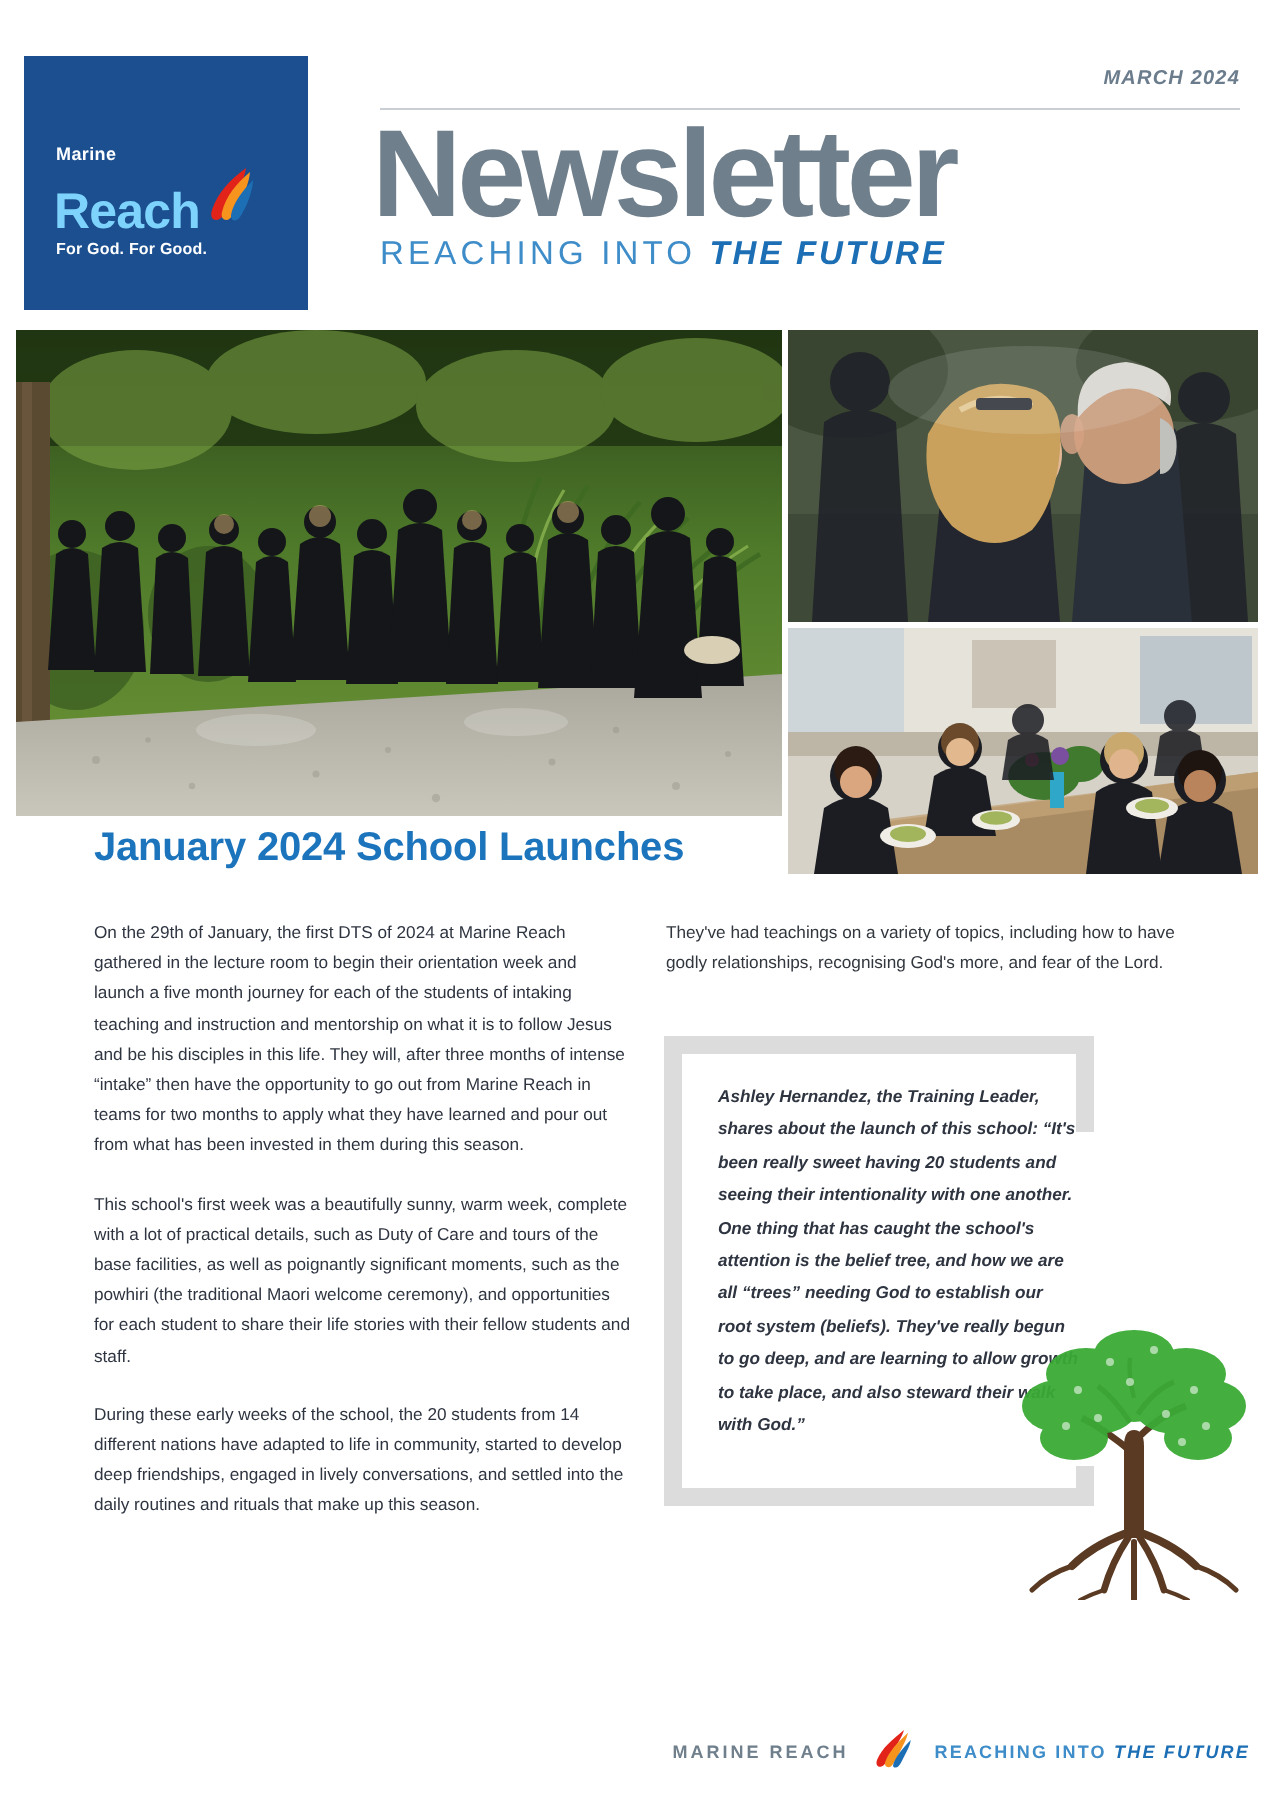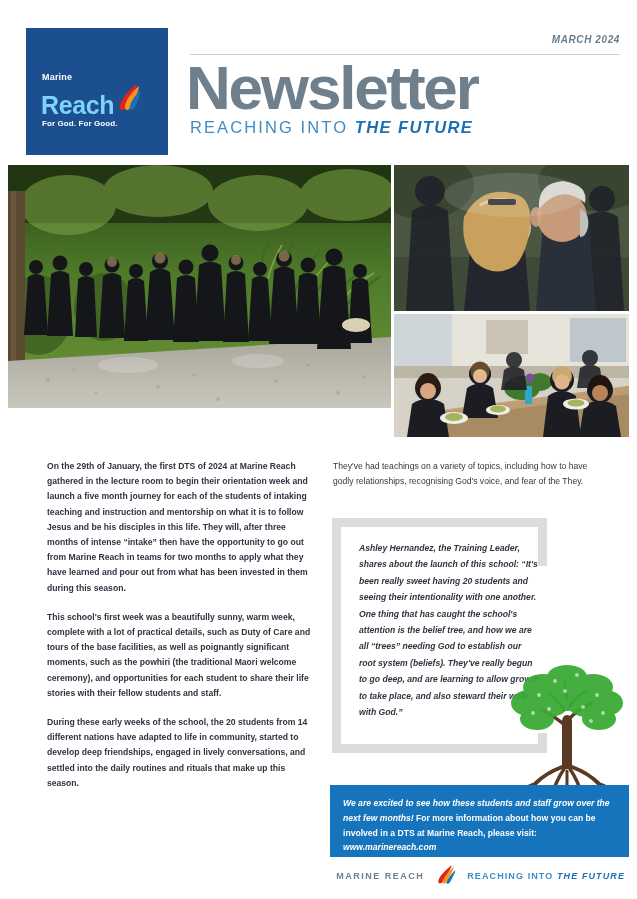--- a/index.html
+++ b/index.html
@@ -22,21 +22,21 @@
 
   
   .header {
     position: absolute;
     left: 0; top: 0;
     width: 637px;
     height: 155px;
   }
   .logo-block {
     position: absolute;
-    left: 26px; top: 28px;
+    left: 12px; top: 28px;
     width: 142px;
     height: 127px;
     background: #1B4F8F;
   }
   .logo-inner {
     position: absolute;
     left: 15px; top: 44px;
     width: 120px;
   }
   .logo-marine {
@@ -140,21 +140,21 @@
     font-size: 20px;
     font-weight: bold;
     color: #1C75BC;
     letter-spacing: -.1px;
   }
   .col {
     position: absolute;
     font-size: 8.6px;
     line-height: 15.2px;
     color: #2E3440;
-    font-weight: 700;
+    font-weight: 400;
   }
   .col-left {
     left: 47px; top: 459px;
     width: 268px;
   }
   .col-left p { margin: 0 0 14px 0; }
   .col-right {
     left: 333px; top: 459px;
     width: 272px;
     font-weight: 400;
@@ -530,29 +530,30 @@
         <ellipse cx="182" cy="90" rx="13" ry="5.5"></ellipse>
       </g>
       <g fill="#9AAE4E" opacity=".9">
         <ellipse cx="60" cy="103" rx="9" ry="4"></ellipse>
         <ellipse cx="104" cy="95" rx="8" ry="3.4"></ellipse>
         <ellipse cx="182" cy="89" rx="8.5" ry="3.6"></ellipse>
       </g>
     </svg>
   </div>
 
+  <div class="article-title">January 2024 School Launches</div>
 
   <div class="col col-left">
     <p>On the 29th of January, the first DTS of 2024 at Marine Reach gathered in the lecture room to begin their orientation week and launch a five month journey for each of the students of intaking teaching and instruction and mentorship on what it is to follow Jesus and be his disciples in this life.  They will, after three months of intense “intake” then have the opportunity to go out from Marine Reach in teams for two months to apply what they have learned and pour out from what has been invested in them during this season.</p>
     <p>This school's first week was a beautifully sunny, warm week, complete with a lot of practical details, such as Duty of Care and tours of the base facilities, as well as poignantly significant moments, such as the powhiri (the traditional Maori welcome ceremony), and opportunities for each student to share their life stories with their fellow students and staff.</p>
     <p>During these early weeks of the school, the 20 students from 14 different nations have adapted to life in community, started to develop deep friendships, engaged in lively conversations, and settled into the daily routines and rituals that make up this season.</p>
   </div>
 
   <div class="col col-right">
-    <p>They've had teachings on a variety of topics, including how to have godly relationships, recognising God's voice, and fear of the They.</p>
+    <p>They've had teachings on a variety of topics, including how to have godly relationships, recognising God's more, and fear of the Lord.</p>
   </div>
 
   <div class="quote-frame"></div>
   <div class="quote-text">Ashley Hernandez, the Training Leader, shares about the launch of this school: “It's been really sweet having 20 students and seeing their intentionality with one another. One thing that has caught the school's attention is the belief tree, and how we are all “trees” needing God to establish our root system (beliefs). They've really begun to go deep, and are learning to allow growth to take place, and also steward their walk with God.”</div>
 
   <div class="tree">
     <svg width="124" height="143" viewBox="0 0 124 143">
       <g fill="#5A3A22">
         <path d="M57 112 L57 66 q0 -8 5 -8 q5 0 5 8 l0 46 Z"></path>
         <path d="M62 70 q-14 -12 -26 -18" stroke="#5A3A22" stroke-width="3.4" fill="none"></path>
@@ -596,25 +597,20 @@
         <path d="M65 112 q8 12 12 26" stroke-width="3.4"></path>
         <path d="M31 126 q-12 4 -20 12" stroke-width="2.6"></path>
         <path d="M93 126 q12 4 20 12" stroke-width="2.6"></path>
         <path d="M47 138 q-6 2 -12 5" stroke-width="2"></path>
         <path d="M77 138 q6 2 12 5" stroke-width="2"></path>
         <path d="M62 114 L62 143" stroke-width="3"></path>
       </g>
     </svg>
   </div>
 
-  <div class="cta">
-    <div class="cta-text">
-      <span class="em">We are excited to see how these students and staff grow over the next few months!</span><span> For more information about how you can be involved in a DTS at Marine Reach, please visit: </span><span class="url">www.marinereach.com</span>
-    </div>
-  </div>
 
   <div class="footer">
     <span class="footer-left">MARINE REACH</span>
     <span class="footer-flame">
       <svg width="22" height="20" viewBox="0 0 22 20">
         <path d="M18 1 C12 6, 7 10, 4.5 16 C3.8 18, 4.6 19.4, 6 19.4 C8.2 19.4, 9.8 16.2, 12 12.4 C14.4 8.4, 17 4.6, 18 1 Z" fill="#E2231A"></path>
         <path d="M20 2.4 C14.6 7.4, 10.4 12, 8.6 17 C8.2 18.6, 9 19.6, 10.3 19.6 C12.2 19.6, 13.6 16.4, 15.6 12.6 C17.5 9, 19.4 5.4, 20 2.4 Z" fill="#F7941E"></path>
         <path d="M21.4 6 C17 10.4, 13.8 14.6, 12.6 18.2 C12.3 19.4, 12.9 19.8, 13.9 19.8 C15.5 19.8, 16.6 17.2, 18.2 14 C19.7 11, 21.1 8.6, 21.4 6 Z" fill="#1C6FB4"></path>
       </svg>
     </span>

